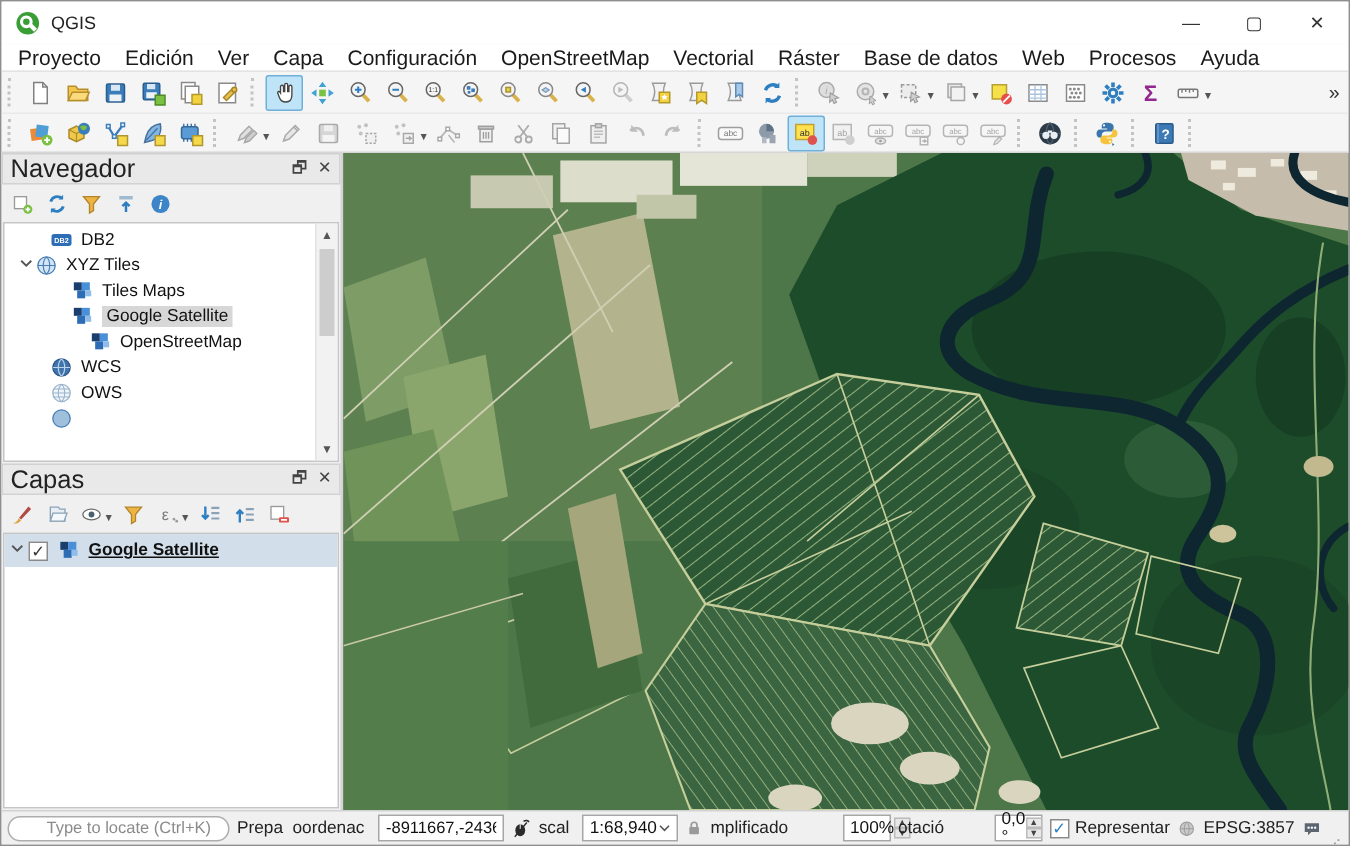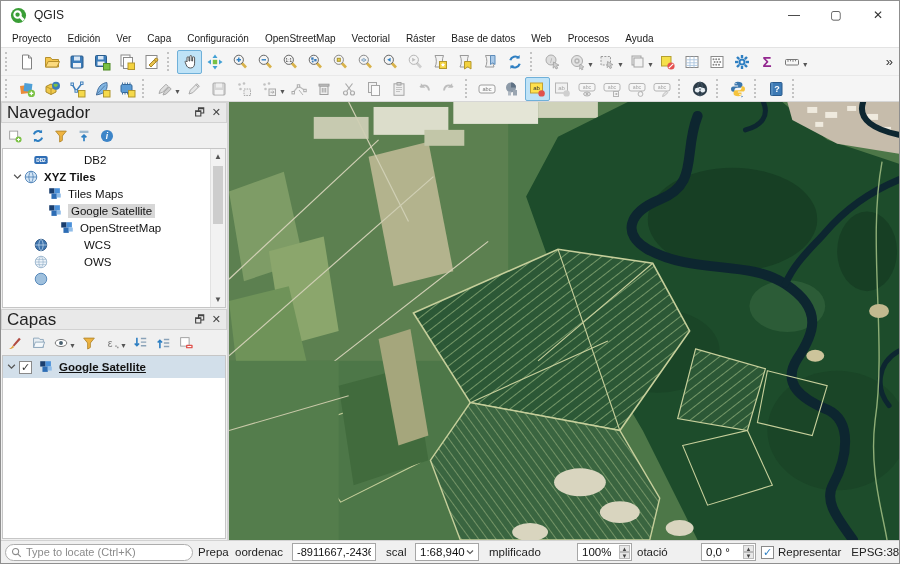--- a/index.html
+++ b/index.html
@@ -12,21 +12,21 @@
   .titlebar { height:28px; background:#ffffff; display:flex; align-items:center; flex:0 0 auto; }
   .app-logo { width:17px; height:17px; margin-left:9px; }
   .app-title { font-size:12px; color:#222; margin-left:7px; }
   .win-controls { margin-left:auto; display:flex; height:100%; }
   .wc { width:42px; height:100%; display:flex; align-items:center; justify-content:center;
         font-size:12px; color:#333; }
 
   
   .menubar { height:18px; background:#ffffff; display:flex; align-items:center;
              padding-left:3px; flex:0 0 auto; }
-  .menu-item { font-size:10px; color:#1a1a1a; padding:1px 8px; white-space:nowrap; }
+  .menu-item { font-size:14px; color:#1a1a1a; padding:1px 8px; white-space:nowrap; }
 
   
   .toolbar { background:#f5f5f5; display:flex; align-items:center; flex:0 0 auto; padding-left:2px; }
   .tb1 { height:28px; border-top:1px solid #e3e3e3; }
   .tb2 { height:27px; border-top:1px solid #e9e9e9; border-bottom:1px solid #d6d6d6; }
   .tbtn { width:25px; height:24px; display:flex; align-items:center; justify-content:center;
           border:1px solid transparent; border-radius:2px; flex:0 0 auto; }
   .tbtn.active { background:#bfe3f7; border-color:#6fb0d9; }
   .tbtn svg { display:block; }
   .drop { display:flex; align-items:center; }
@@ -51,21 +51,21 @@
   .ptbtn { width:22px; height:21px; display:flex; align-items:center; justify-content:center; }
 
   .tree-wrap { flex:1; min-height:0; margin:0 1px 1px 1px; border:1px solid #c6c6c6;
                background:#fff; display:flex; overflow:hidden; }
   .tree { flex:1; overflow:hidden; padding-top:2px; }
   .tree-row { height:17px; display:flex; align-items:center; font-size:11.5px; color:#111;
               white-space:nowrap; }
   .tree-row .expander { width:12px; text-align:center; flex:0 0 auto; }
   .tree-row .ticon { width:16px; height:16px; margin-right:5px; flex:0 0 auto; }
   .tree-row.selected .label-box { background:#d7d7d7; padding:1px 3px; }
-  .ind1 { padding-left:8px;font-weight:bold; } .ind2 { padding-left:30px;gap:30px; }
+  .ind1 { padding-left:8px; } .ind2 { padding-left:30px; }
   .scrollbar { width:15px; background:#f2f2f2; border-left:1px solid #e2e2e2; display:flex;
                flex-direction:column; flex:0 0 auto; }
   .sb-arrow { height:15px; display:flex; align-items:center; justify-content:center;
               color:#555; font-size:8px; }
   .sb-track { flex:1; position:relative; }
   .sb-thumb { position:absolute; left:2px; right:2px; top:2px; height:58px; background:#cdcdcd; }
 
   .layers-body { flex:1; min-height:0; margin:0 1px 1px 1px; border:1px solid #c6c6c6;
                  background:#fff; overflow:hidden; }
   .layer-row { height:22px; background:#d2dfea; display:flex; align-items:center; font-size:11.5px; }
@@ -76,33 +76,33 @@
   .licon { width:16px; height:16px; margin-left:6px; }
 
   
   .canvas { flex:1; min-width:0; position:relative; background:#2a4d2f; }
   .canvas svg { width:100%; height:100%; display:block; }
 
   
   .statusbar { height:23px; background:#f0f0f0; border-top:1px solid #d2d2d2; display:flex;
                align-items:center; padding:0 4px; gap:5px; flex:0 0 auto; font-size:11.5px;
                color:#222; overflow:hidden; }
-  .locate { width:188px; height:17px; border:1px solid #adadad; border-radius:9px; background:#fff;
-            display:flex; align-items:center; padding:0 5px; gap:4px; flex:0 0 auto; }
+  .locate { width:148px; height:17px; border:1px solid #adadad; border-radius:9px; background:#fff;
+            display:flex; align-items:center; padding:0 5px; gap:20px; flex:0 0 auto; }
   .locate input { border:none; outline:none; width:130px; font-size:11px; color:#444;
                   font-family:"Liberation Sans",sans-serif; background:transparent; }
   .locate input::placeholder { color:#8b8b8b; }
   .clip { overflow:hidden; white-space:nowrap; flex:0 0 auto; }
   .sb-field { height:18px; border:1px solid #a6a6a6; background:#fff; display:flex; align-items:center;
               padding:0 4px; font-size:11.5px; color:#111; flex:0 0 auto; }
   .coord-input { width:84px; }
   .coord-input input { width:100%; border:none; outline:none; font-size:11px; color:#111;
                        font-family:"Liberation Sans",sans-serif; }
   .combo { width:64px; justify-content:space-between; }
-  .spin { width:55px; justify-content:space-between; padding-right:1px;margin-left:27px; }
+  .spin { width:32px; padding-right:1px;margin-left:27px; }
   .spin-btns { display:flex; flex-direction:column; line-height:0; }
   .spin-btns span { font-size:6px; color:#444; height:7px; display:flex; align-items:center;
                     justify-content:center; width:11px; background:#e8e8e8; border:1px solid #bbb; }
   .sb-check { display:flex; align-items:center; gap:4px; flex:0 0 auto; }
   .grip { margin-left:2px; align-self:flex-end; color:#9a9a9a; font-size:8px; letter-spacing:1px; }
 </style>
 </head>
 <body>
 
 <div class="window">

